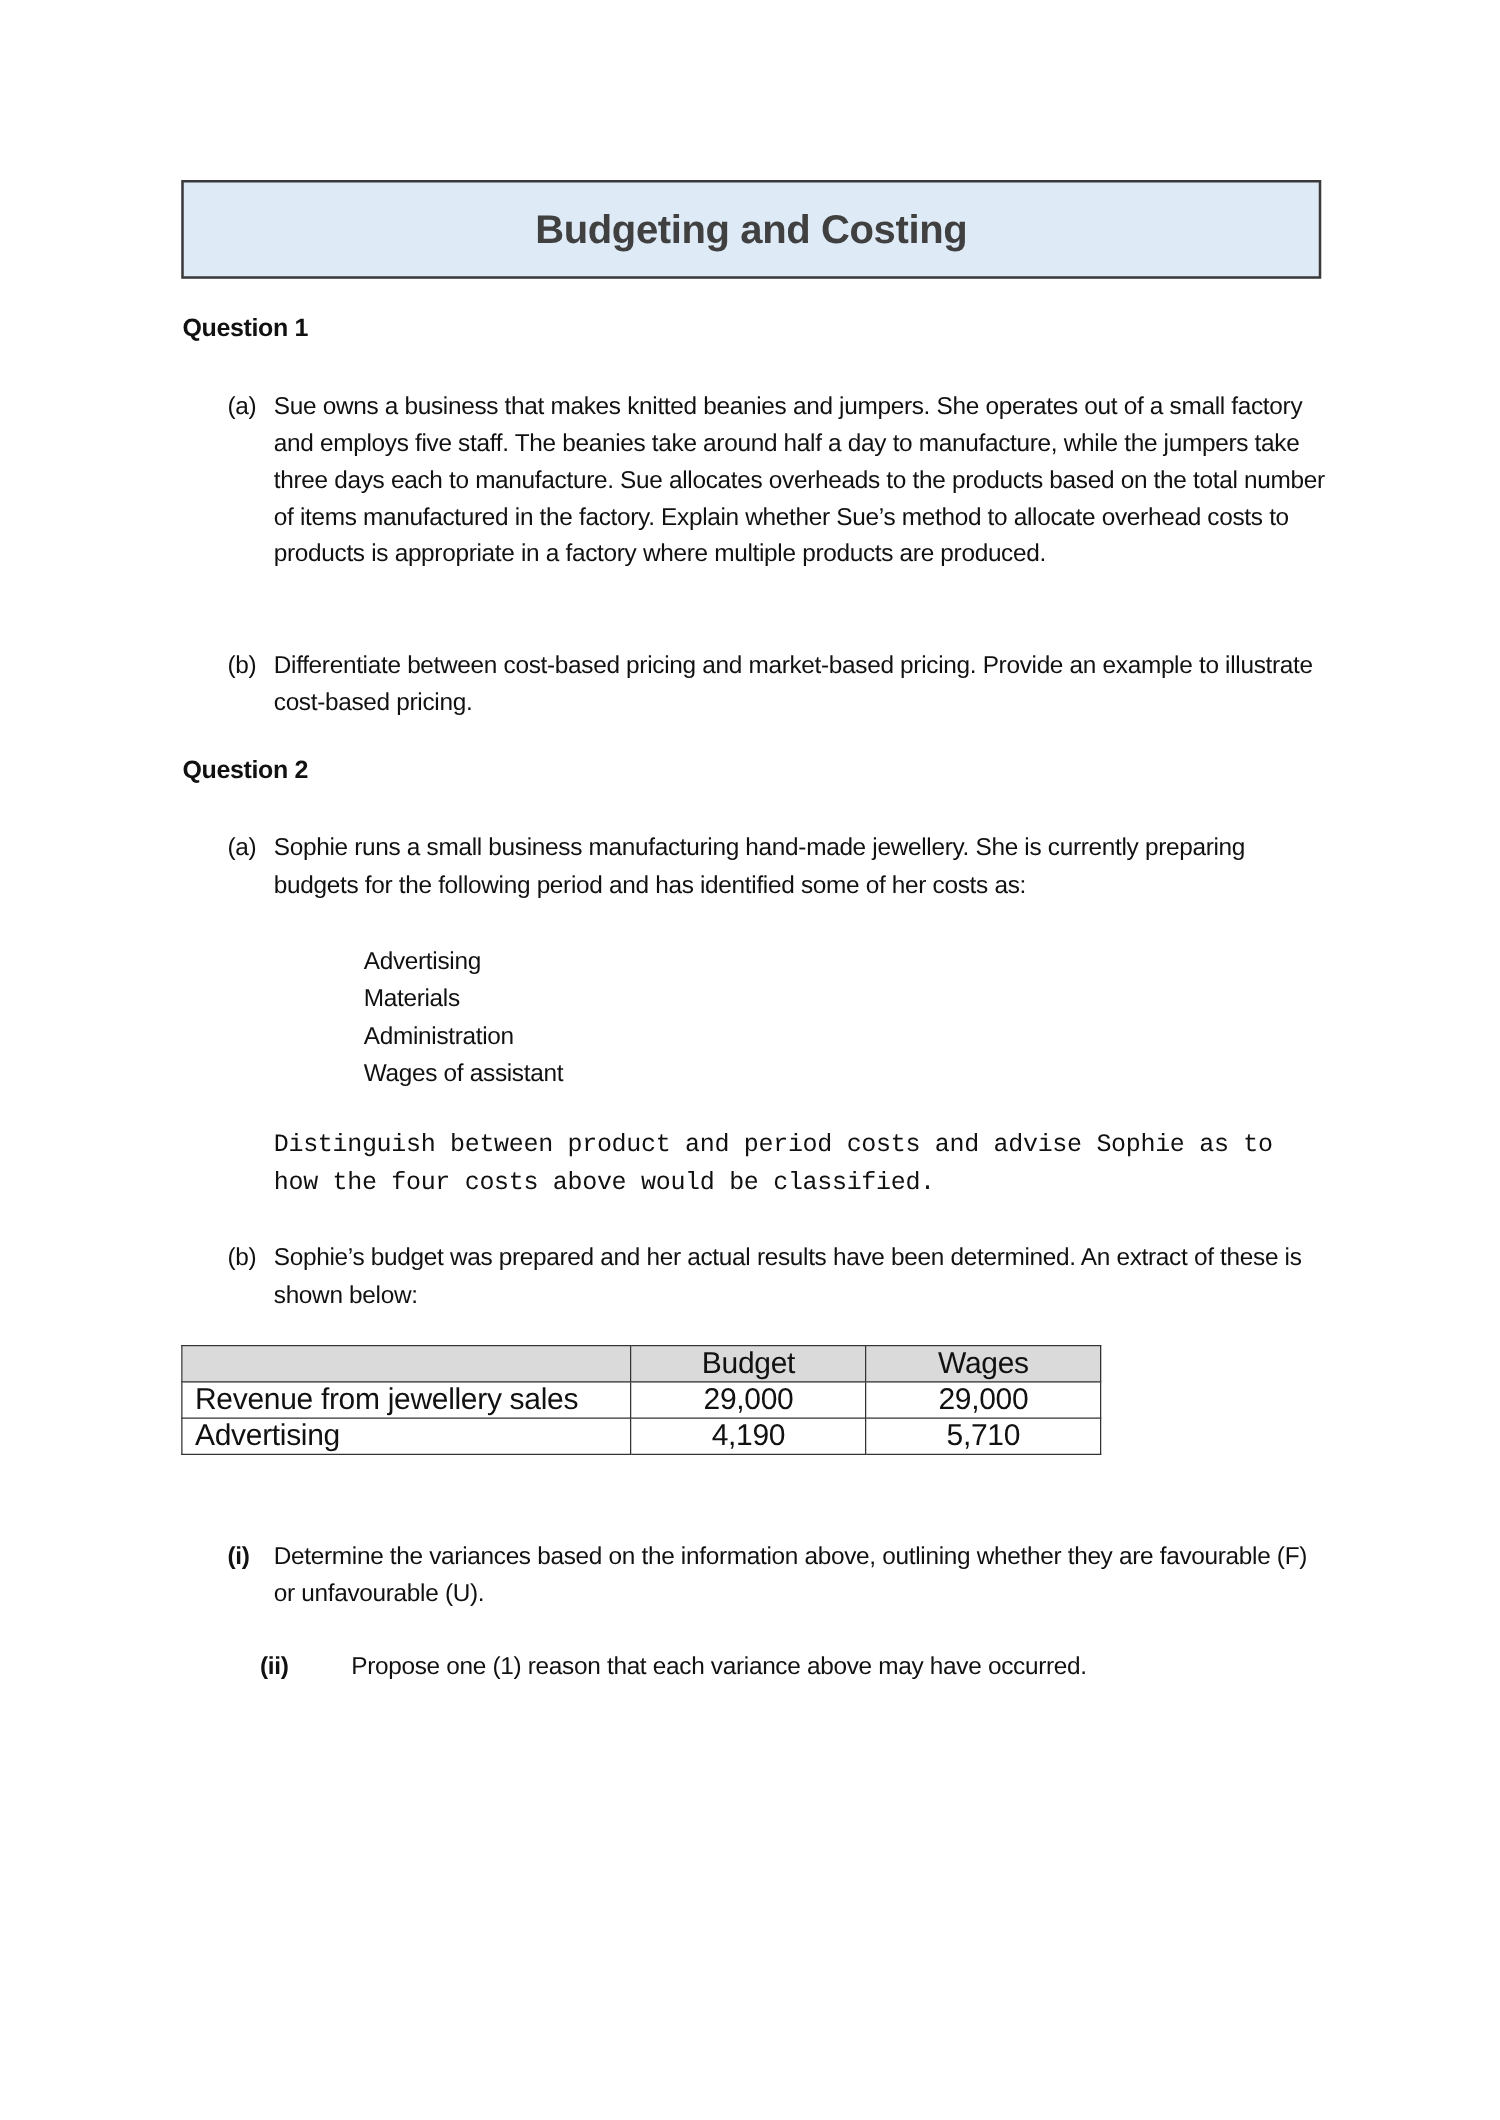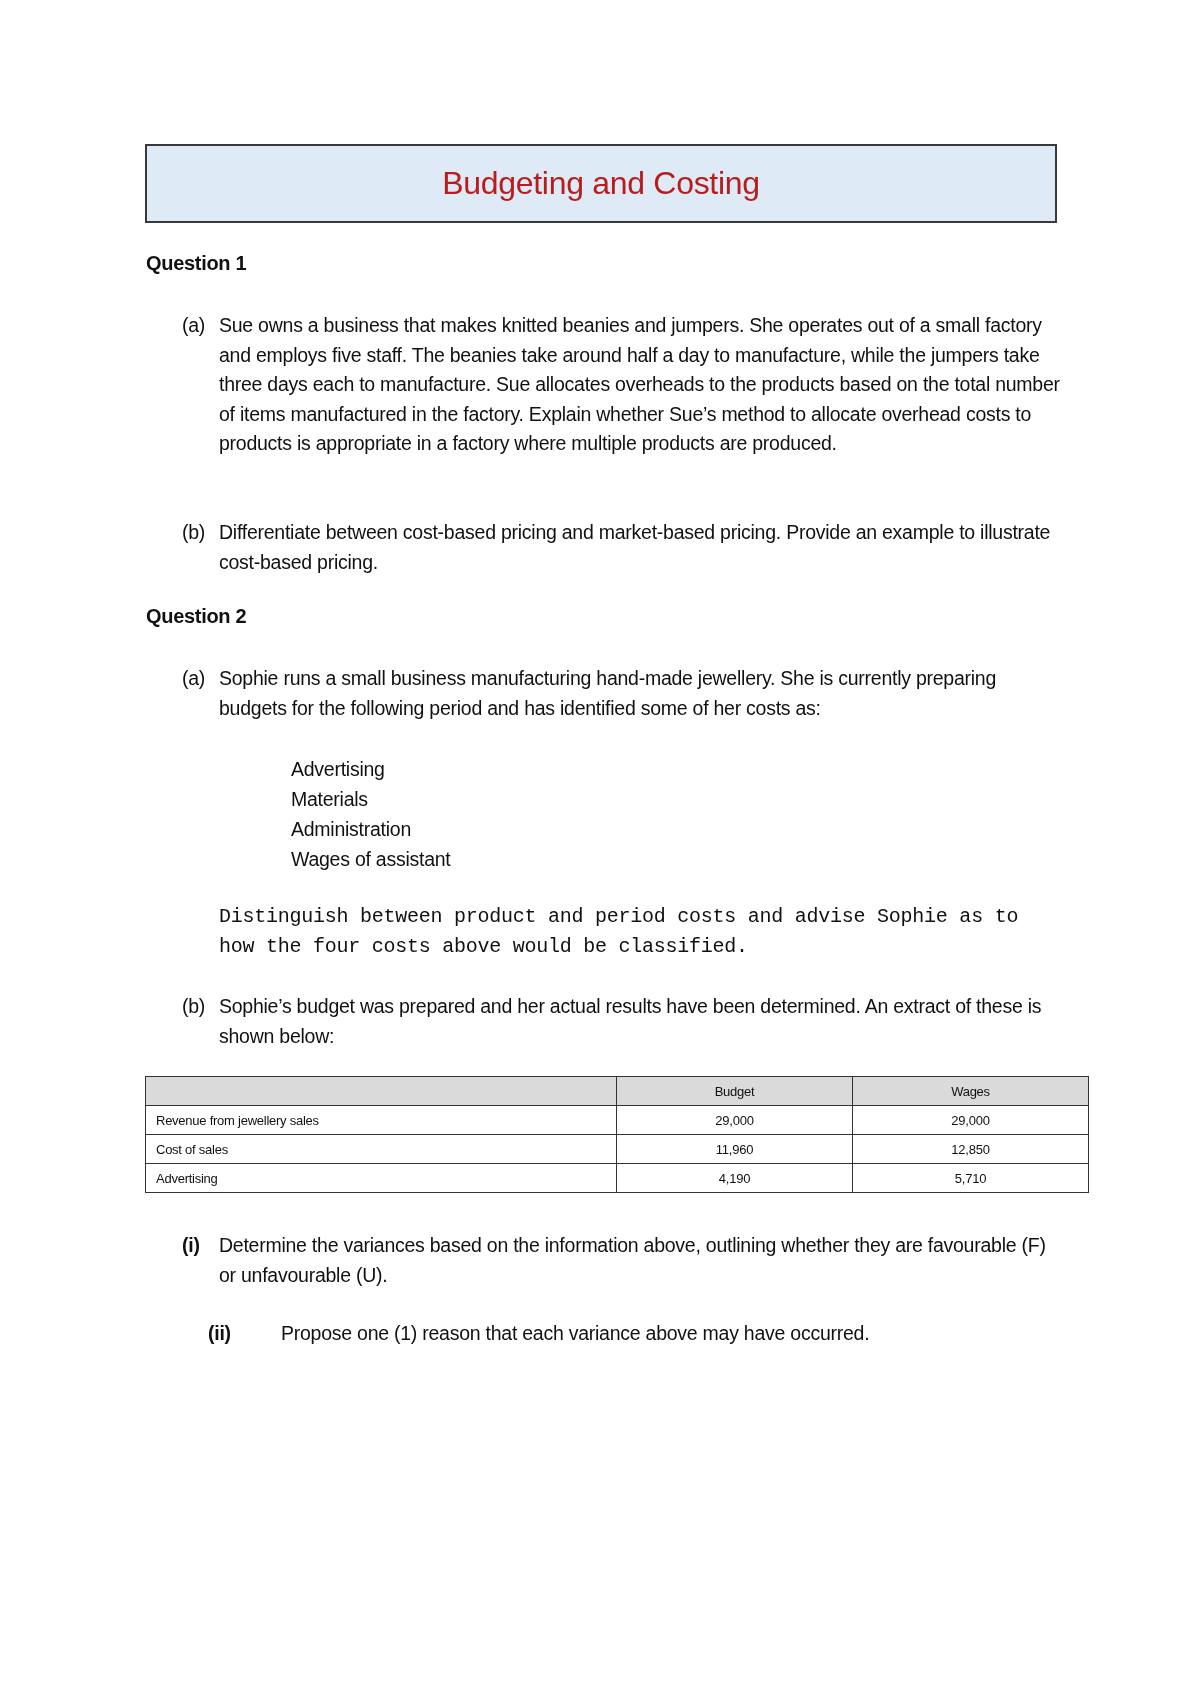--- a/index.html
+++ b/index.html
@@ -2,29 +2,29 @@
 <html><head>
 <meta charset="utf-8">
 <style>
   html, body { margin:0; padding:0; background:#ffffff; }
   body { width:1200px; height:1696px; position:relative; overflow:hidden;
          font-family:"Liberation Sans", sans-serif; color:#111; }
   .abs { position:absolute; }
   .title-box { left:145px; top:144px; width:908px; height:75px;
                background:#DEEAF6; border:2px solid #3a3a3a;
                display:flex; align-items:center; justify-content:center; }
-  .title { font-size:32px; font-weight:normal; color:#b91c1c; letter-spacing:-0.3px; }
+  .title { font-size:32px; font-weight:bold; color:#404040; letter-spacing:-0.3px; }
   .qhead { left:146px; font-size:20px; font-weight:bold; letter-spacing:-0.3px; }
   .item { left:182px; width:880px; display:flex; font-size:19.5px; line-height:29.5px; letter-spacing:-0.25px; }
   .item .lbl { width:37px; flex:0 0 37px; }
   .item .txt { flex:1; }
   .costlist { left:291px; font-size:19.5px; line-height:30px; letter-spacing:-0.25px; }
   .para { left:219px; width:845px; font-size:20px; line-height:29.5px; letter-spacing:-0.25px;font-family:Liberation Mono, monospace; }
-  table.var { position:absolute; left:145px; top:1076px; width:944px;
-              border-collapse:collapse; font-size:13px; letter-spacing:-0.25px; }
+  table.var { position:absolute; left:145px; top:1076px; width:736px;
+              border-collapse:collapse; font-size:24px; letter-spacing:-0.25px; }
   table.var td, table.var th { border:1.5px solid #333; height:28px; padding:0 10px; font-weight:normal; }
   table.var th { background:#DADADA; text-align:center; }
   table.var td.num { text-align:center;margin-top:25px; }
   .c1 { width:436px; } .c2 { width:208px; } .c3 { width:208px; }
   .bold { font-weight:bold; }
 </style>
 </head>
 <body>
 
 <div class="abs title-box">
@@ -72,25 +72,20 @@
       <th class="c3">Wages</th>
     </tr>
   </thead>
   <tbody>
     <tr>
       <td>Revenue from jewellery sales</td>
       <td class="num">29,000</td>
       <td class="num">29,000</td>
     </tr>
     <tr>
-      <td>Cost of sales</td>
-      <td class="num">11,960</td>
-      <td class="num">12,850</td>
-    </tr>
-    <tr>
       <td>Advertising</td>
       <td class="num">4,190</td>
       <td class="num">5,710</td>
     </tr>
   </tbody>
 </table>
 
 <div class="abs item" style="top:1231px;">
   <span class="lbl bold">(i)</span>
   <span class="txt">Determine the variances based on the information above, outlining whether they are favourable (F) or unfavourable (U).</span>

